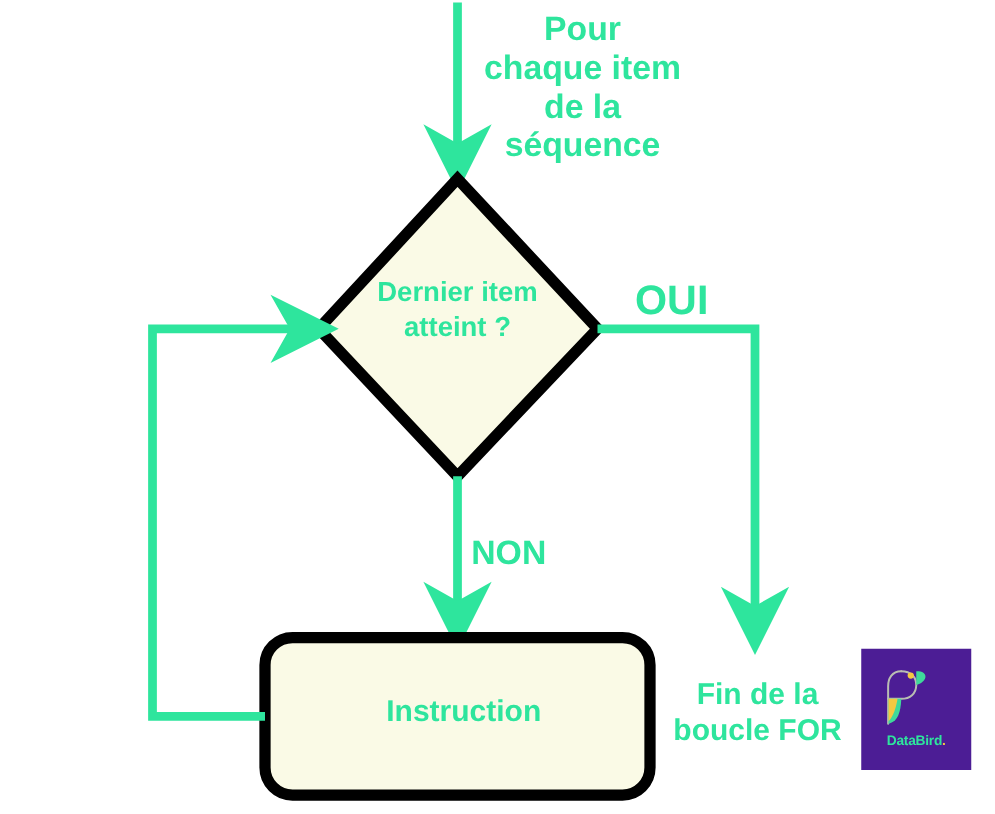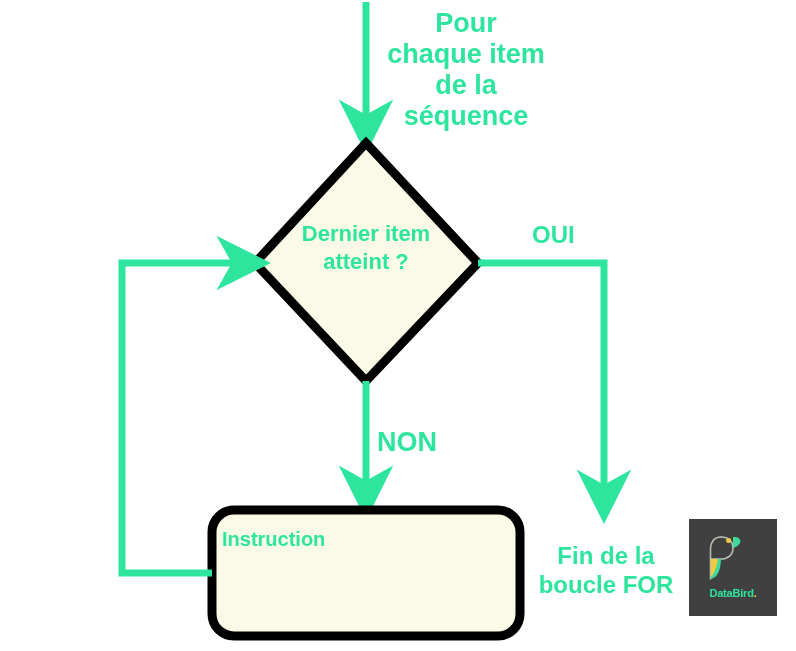--- a/index.html
+++ b/index.html
@@ -40,53 +40,53 @@
   }
   #diamond-text {
     left: 278px;
     top: 220px;
     width: 176px;
     font-size: 22px;
     text-align: center;
     line-height: 1.25;
   }
   #yes-label {
-    left: 532px;
+    left: 508px;
     top: 221px;
-    font-size: 24px;
+    font-size: 33px;
   }
   #no-label {
     left: 377px;
     top: 403px;
     font-size: 27px;
     margin-top: 24px;
   }
   #instruction-text {
     left: 222px;
-    top: 528px;
+    top: 556px;
     width: 298px;
-    font-size: 20px;
-    text-align: left;
+    font-size: 24px;
+    text-align: center;
   }
   #end-label {
     left: 535px;
     top: 518px;
     width: 142px;
     font-size: 24px;
     text-align: center;
     line-height: 1.2;
     margin-top: 24px;
   }
   #logo-card {
     position: absolute;
     left: 689px;
     top: 519px;
     width: 88px;
     height: 97px;
-    background: #404040;
+    background: #4c1d95;
   }
   #logo-mark {
     position: absolute;
     left: 18px;
     top: 12px;
     width: 52px;
     height: 54px;
   }
   #logo-word {
     position: absolute;

